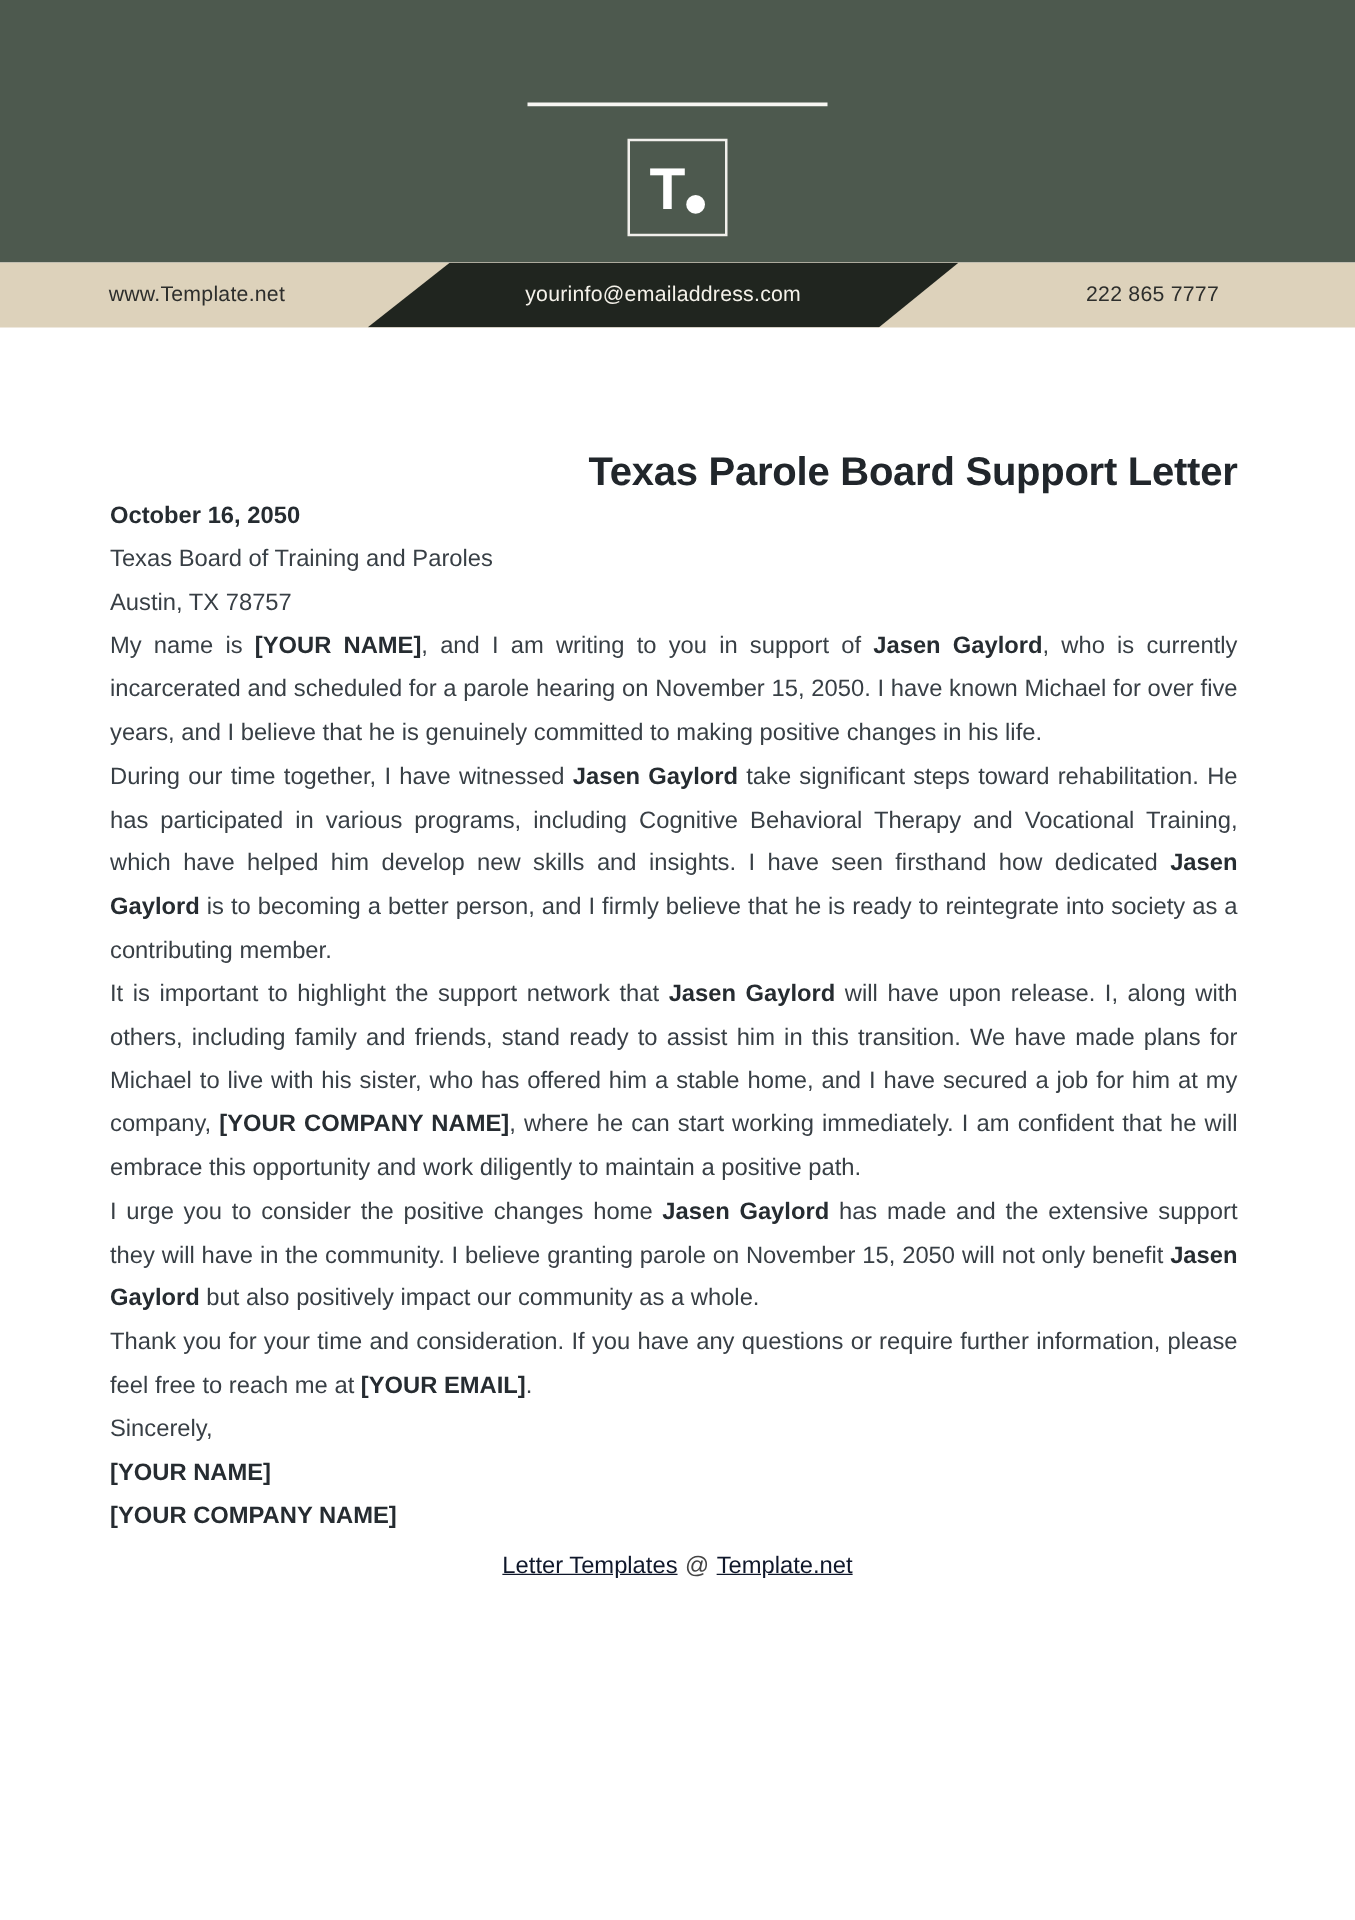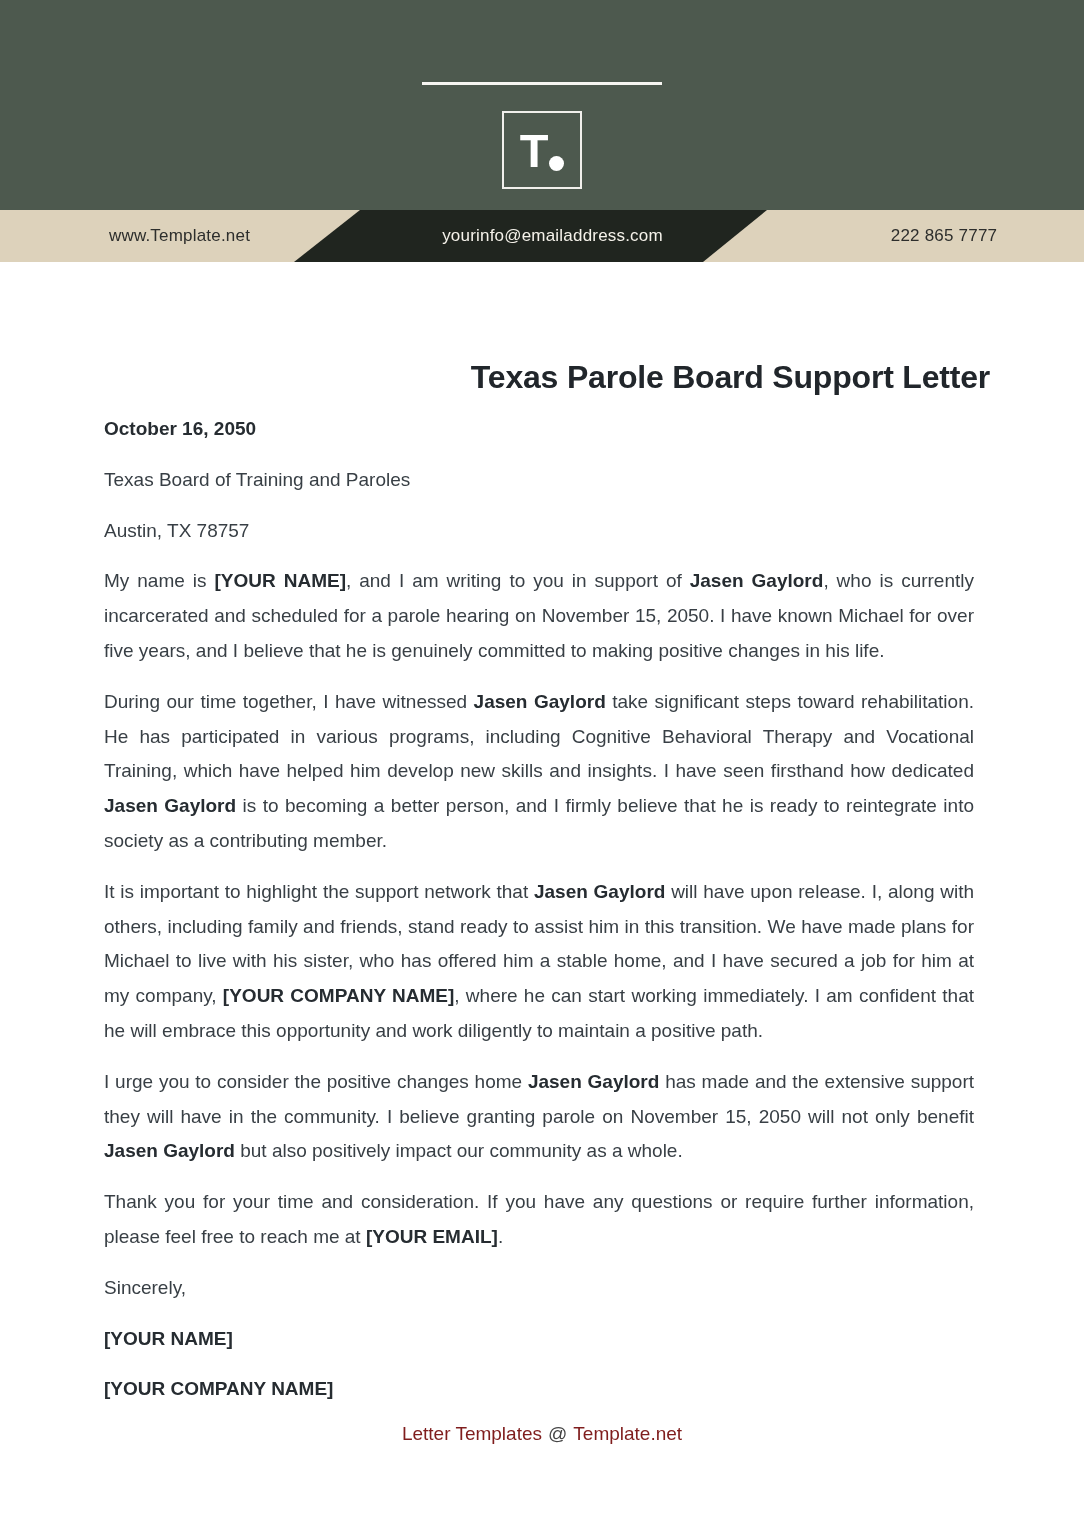--- a/index.html
+++ b/index.html
@@ -26,43 +26,43 @@
 
   
   .contact-bar{position:relative;height:52px;background:#ddd2bb;overflow:hidden;}
   .ribbon{
     position:absolute;left:294px;top:0;width:473px;height:52px;background:#20251f;
     -webkit-clip-path:polygon(66px 0,473px 0,409px 52px,0 52px);
     clip-path:polygon(66px 0,473px 0,409px 52px,0 52px);
   }
   .contact-bar span{
     position:absolute;top:0;height:41px;line-height:52px;text-align:center;
-    font-size:17px;letter-spacing:.2px;padding-left:22px;
+    font-size:17px;letter-spacing:.2px;
   }
   .website{left:0;width:315px;color:#2d2e2c;}
   .email{left:294px;width:473px;color:#f5f2ea;}
   .phone{left:760px;width:324px;color:#2d2e2c;}
 
   
   .letter{
     padding:0 94px 0 88px;color:#383f45;font-size:19px;line-height:34.8px;
   }
   .letter h1{
     margin:96px 0 0;text-align:right;
     font-size:32px;line-height:38px;color:#21262b;letter-spacing:-.2px;
   }
   .letter b{color:#262c31;}
   .date{margin:26px 0 0;font-weight:bold;color:#262c31;}
-  .letter p{margin:16px;}
+  .letter p{margin:0;}
   .para{text-align:justify;}
   .sigline{font-weight:bold;color:#262c31;}
 
   
   .footer{margin-top:11px;text-align:center;font-size:19px;color:#454545;}
-  .footer a{color:#7f1d1d;cursor:pointer;}
+  .footer a{color:#0f172a;text-decoration:underline;cursor:pointer;}
   .footer .sep{margin:0 6px;color:#454545;}
 </style>
 </head>
 <body>
 
 <div class="page">
 
   <header class="green-header">
     <div class="accent-line"></div>
     <div class="logo-box">

